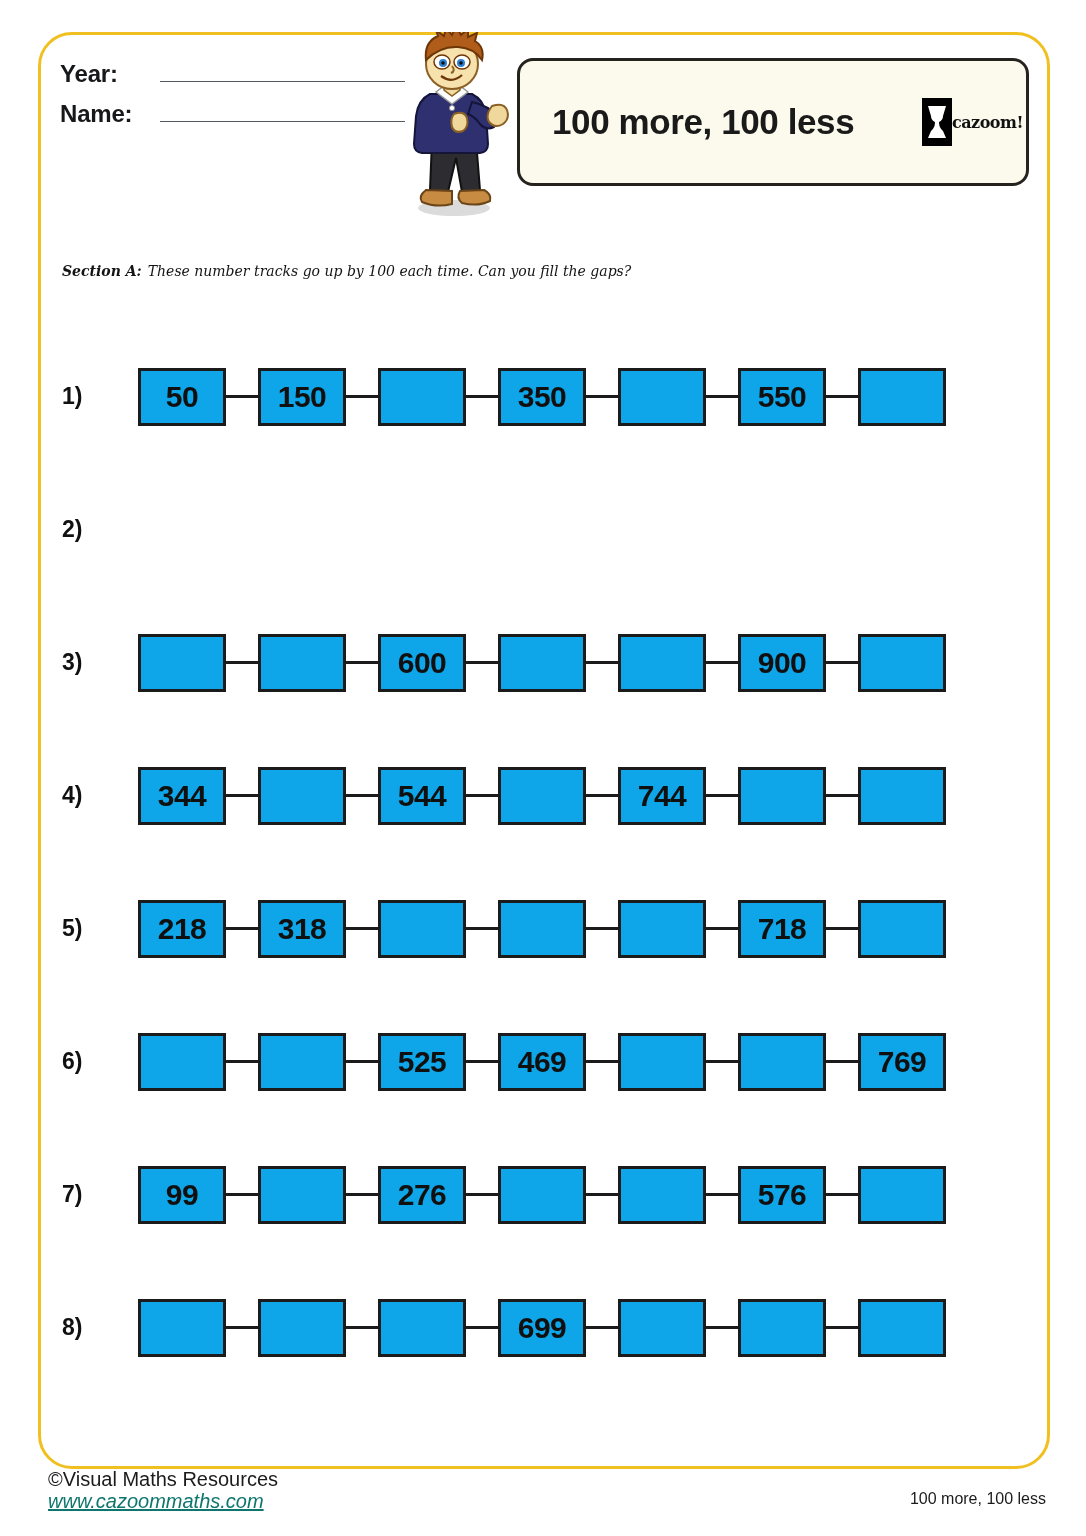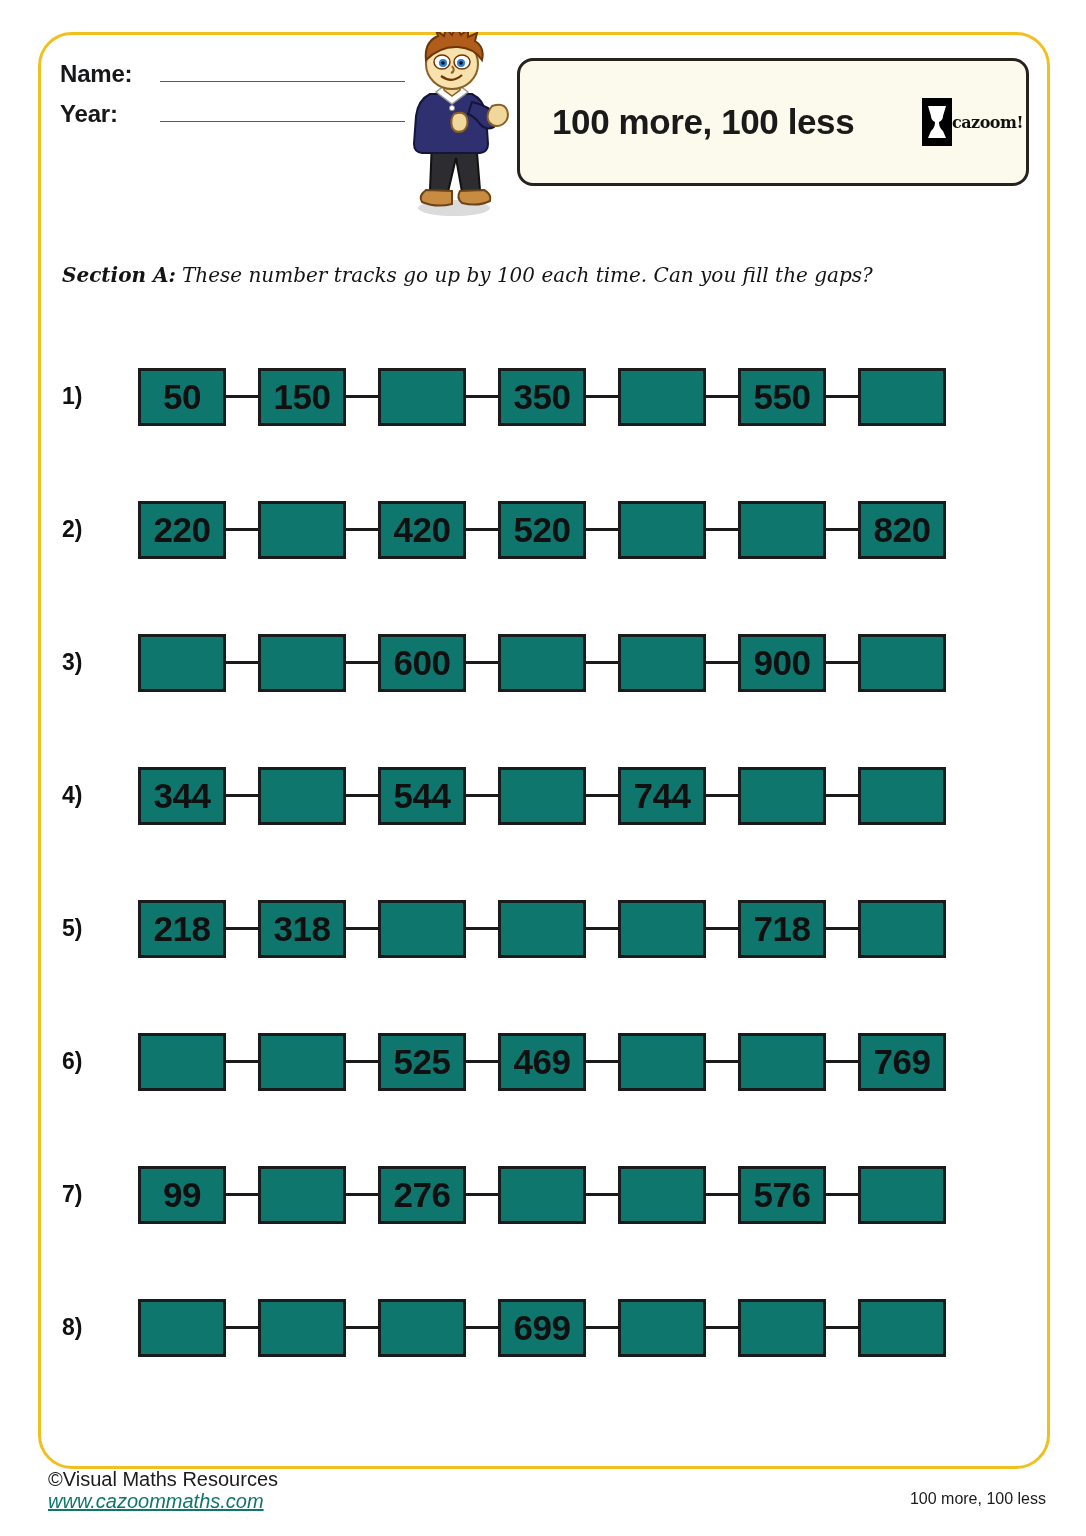--- a/index.html
+++ b/index.html
@@ -94,21 +94,21 @@
     color: #111111;
     margin-top: 1px;
     letter-spacing: -0.5px;
   }
 
   
   .section-line {
     position: absolute;
     left: 62px; top: 263px;
     font-family: "DejaVu Serif", serif;
-    font-size: 20px;
+    font-size: 14px;
     color: #141414;
   }
   .section-label { font-weight: bold; font-style: italic; }
   .section-prompt { font-style: italic; margin-left: 6px; }
 
   
   .tracks { position: absolute; left: 0; top: 330px; width: 1086px; }
   .track-row {
     position: relative;
     height: 133px;
@@ -125,25 +125,25 @@
   }
   .boxes {
     position: absolute;
     left: 138px;
     display: flex;
     align-items: center;
   }
   .cell {
     width: 88px; height: 58px;
     border: 3px solid #1b1b1b;
-    background: #0f766e;
+    background: #0ea5e9;
     display: flex;
     align-items: center;
     justify-content: center;
-    font-size: 35px;
+    font-size: 30px;
     font-weight: bold;
     color: #101010;
     letter-spacing: -0.5px;
     flex: none;
   }
   .connector {
     width: 32px; height: 3px;
     background: #1b1b1b;
     flex: none;
   }
@@ -176,25 +176,25 @@
 </style>
 </head>
 <body>
 
 <div class="page-frame"></div>
 
 <div class="header">
 
   <div class="namefields">
     <div class="field-row">
+      <span class="field-label">Year:</span>
+      <span class="field-line"></span>
+    </div>
+    <div class="field-row">
       <span class="field-label">Name:</span>
-      <span class="field-line"></span>
-    </div>
-    <div class="field-row">
-      <span class="field-label">Year:</span>
       <span class="field-line"></span>
     </div>
   </div>
 
   <div class="boy">
     <svg viewBox="0 0 120 185" width="120" height="185">
       <ellipse cx="62" cy="176" rx="36" ry="8" fill="#cfcfcf" opacity="0.75"></ellipse>
 
       <path d="M40 108 L84 108 L88 158 L70 160 L64 126 L56 160 L38 158 Z" fill="#2d2d31" stroke="#111" stroke-width="2"></path>
 
@@ -262,35 +262,20 @@
         <div class="connector"></div>
         <div class="cell"></div>
         <div class="connector"></div>
         <div class="cell">550</div>
         <div class="connector"></div>
         <div class="cell"></div>
       </div>
     </div>
     <div class="track-row">
       <div class="row-number">2)</div>
-      <div class="boxes">
-        <div class="cell">220</div>
-        <div class="connector"></div>
-        <div class="cell"></div>
-        <div class="connector"></div>
-        <div class="cell">420</div>
-        <div class="connector"></div>
-        <div class="cell">520</div>
-        <div class="connector"></div>
-        <div class="cell"></div>
-        <div class="connector"></div>
-        <div class="cell"></div>
-        <div class="connector"></div>
-        <div class="cell">820</div>
-      </div>
     </div>
     <div class="track-row">
       <div class="row-number">3)</div>
       <div class="boxes">
         <div class="cell"></div>
         <div class="connector"></div>
         <div class="cell"></div>
         <div class="connector"></div>
         <div class="cell">600</div>
         <div class="connector"></div>

